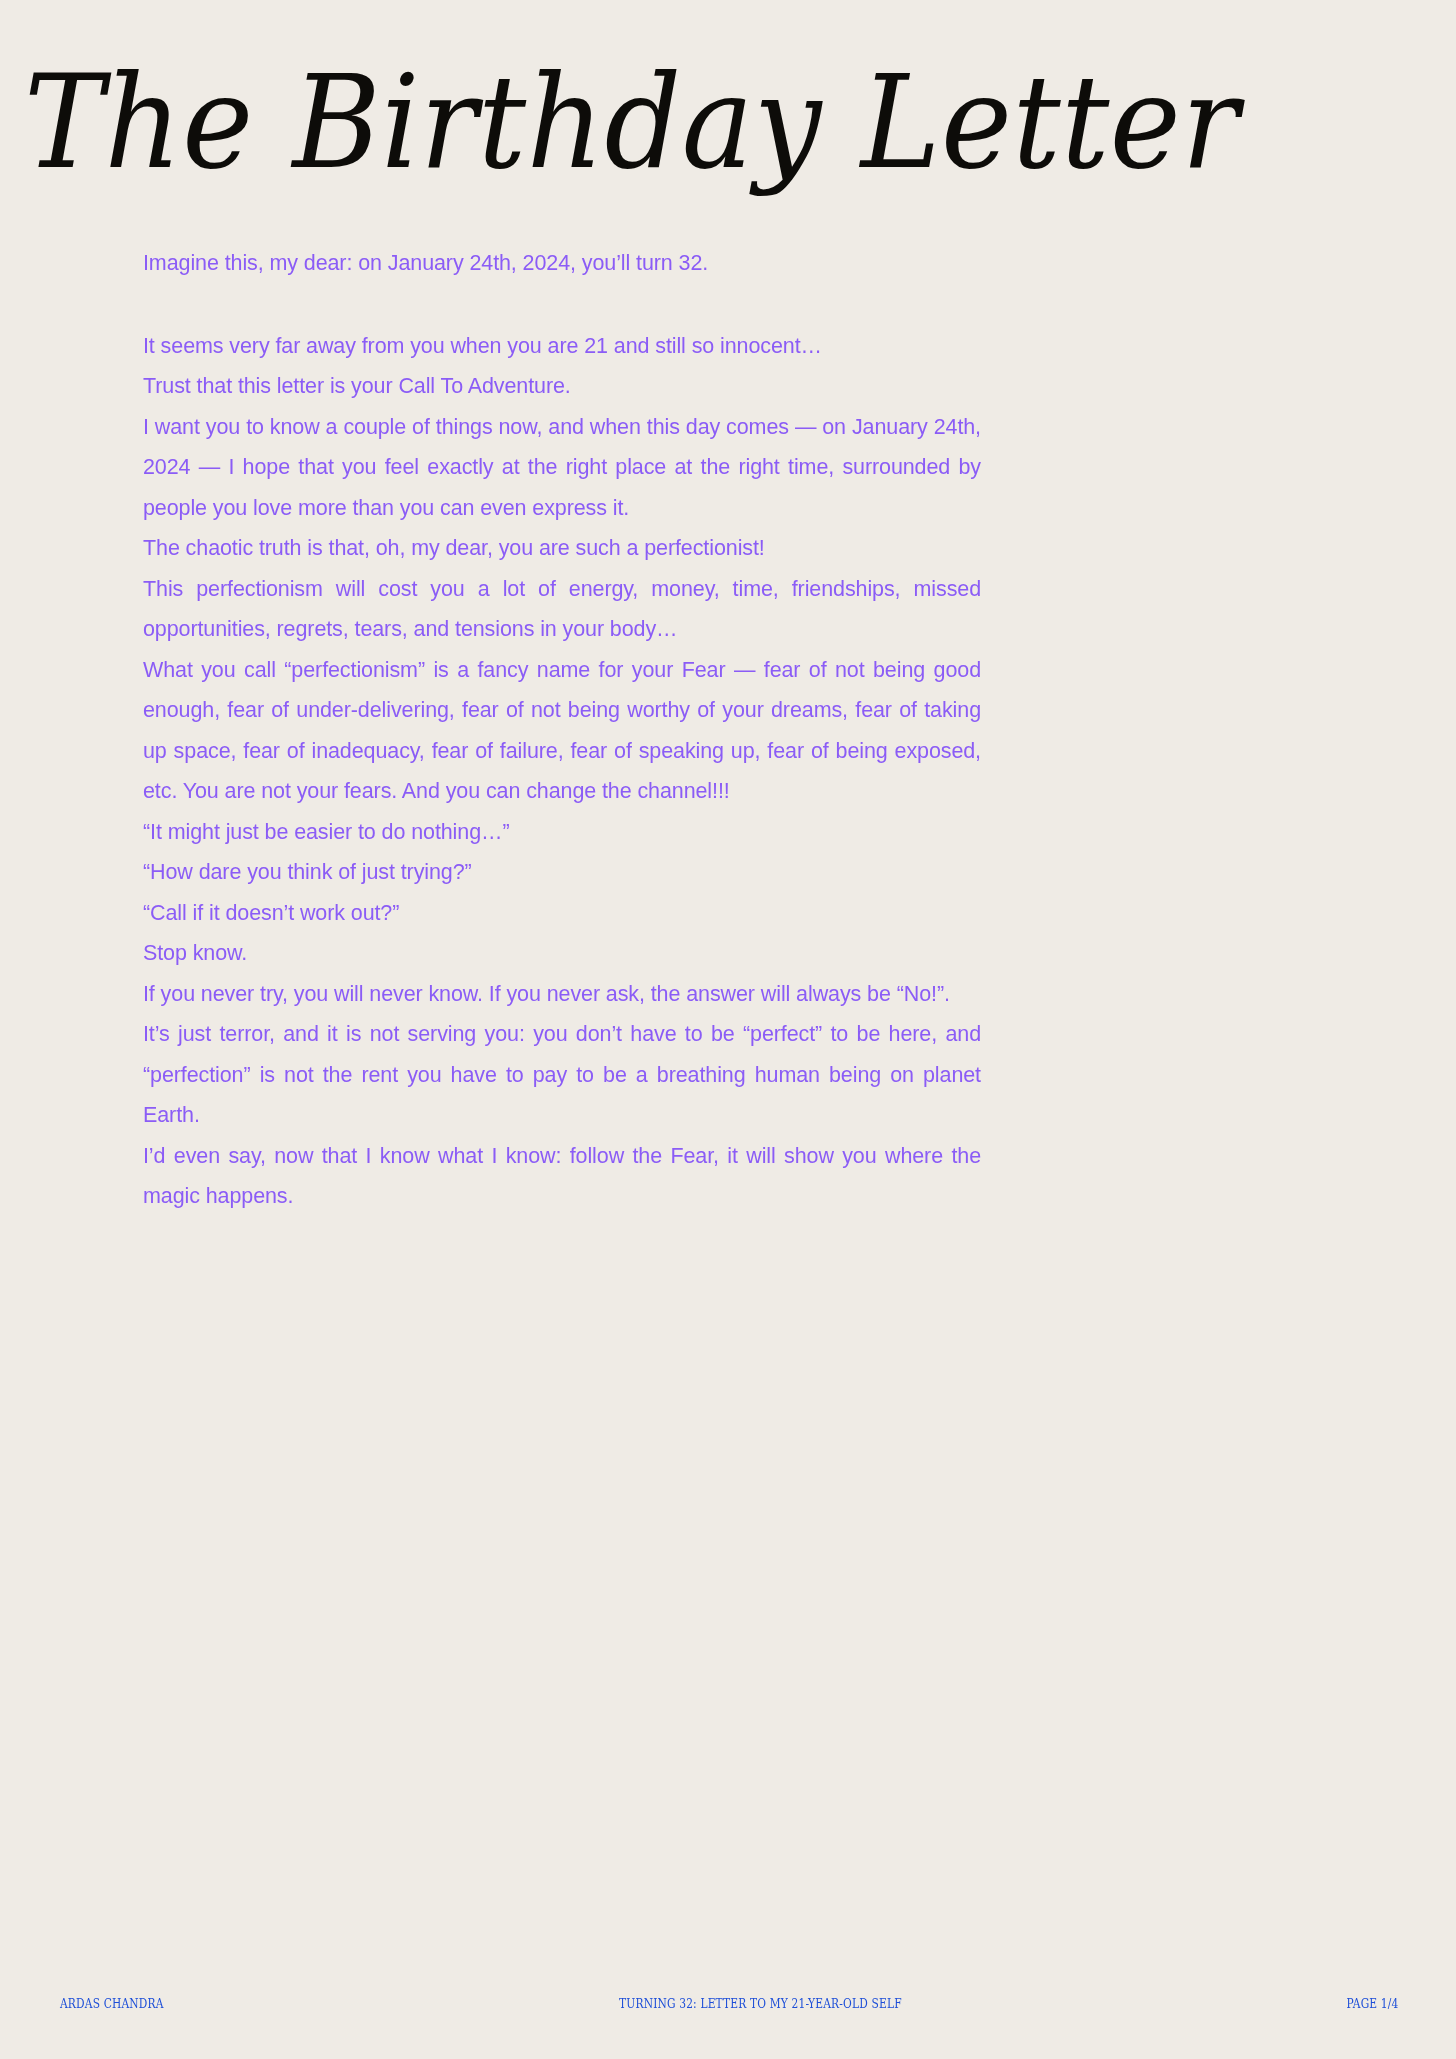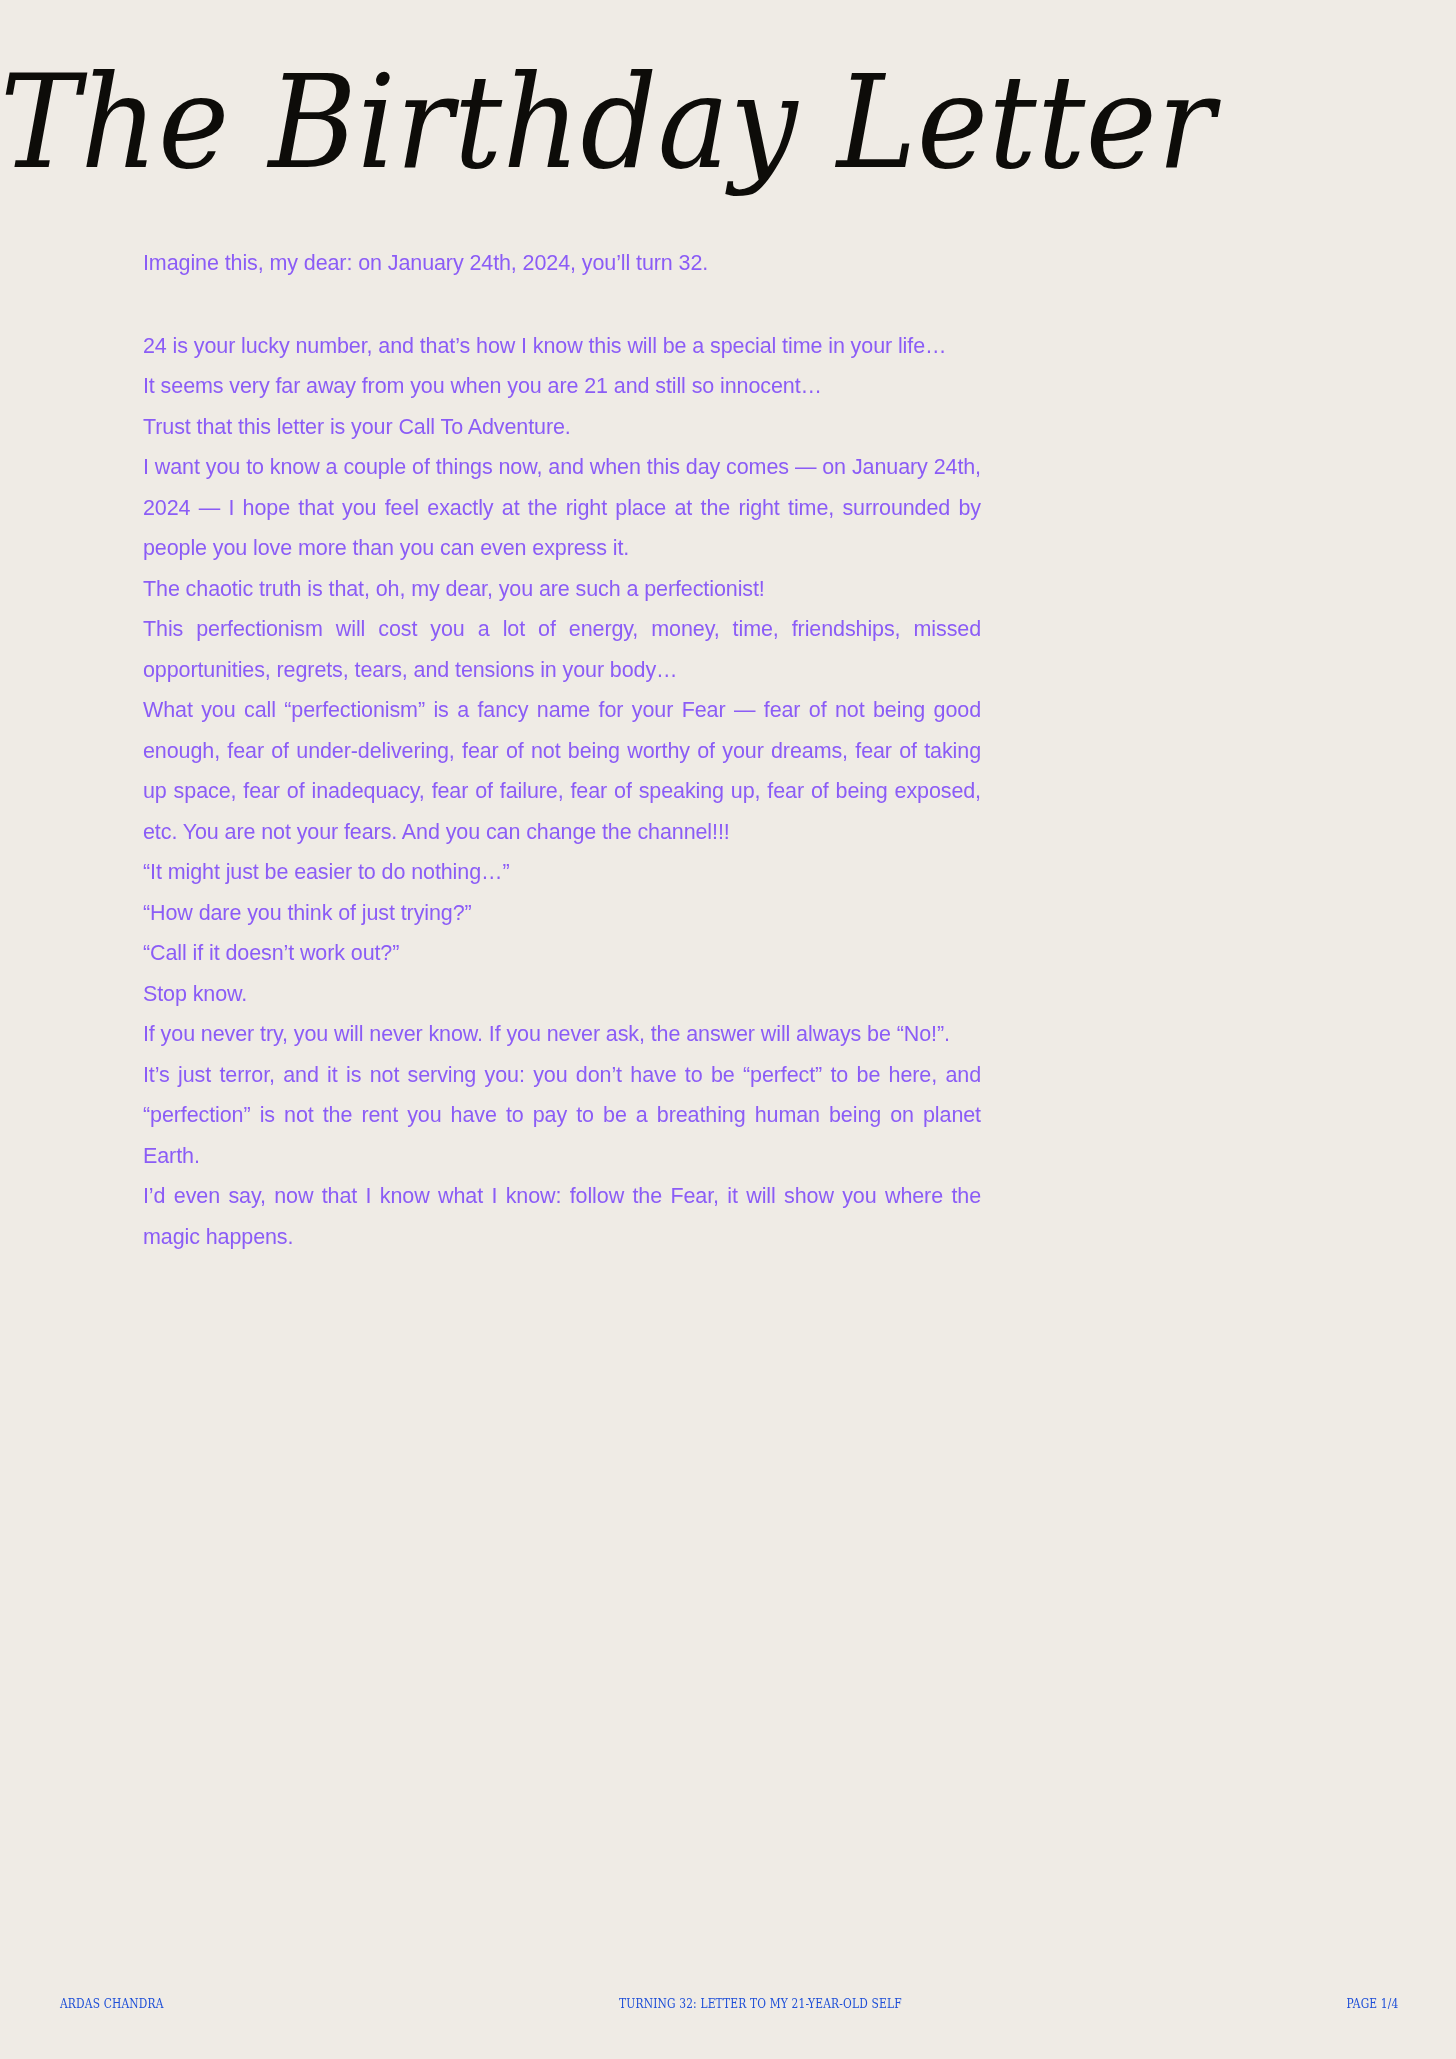--- a/index.html
+++ b/index.html
@@ -23,20 +23,21 @@
     box-sizing: border-box;
   }
 
   
   .title-wrap {
     position: absolute;
     top: 58px;
     left: 0;
     width: 1163px;
     text-align: center;
+    padding-left: 24px;
   }
   .doc-title {
     font-family: "DejaVu Serif", "Liberation Serif", serif;
     font-style: italic;
     font-weight: 400;
     font-size: 120px;
     line-height: 1.0;
     letter-spacing: 0.5px;
     color: #0d0c09;
     margin: 0;
@@ -97,21 +98,20 @@
 
 <div class="page">
 
   <div class="title-wrap">
     <h1 class="doc-title">The Birthday Letter</h1>
   </div>
 
   <div class="letter-body">
     <p class="para lead single">Imagine this, my dear: on January 24th, 2024, you’ll turn 32.</p>
 
-    <p class="para single">24 is your lucky number, and that’s how I know this will be a special time in your life…</p>
     <p class="para single">It seems very far away from you when you are 21 and still so innocent…</p>
     <p class="para single">Trust that this letter is your Call To Adventure.</p>
     <p class="para">I want you to know a couple of things now, and when this day comes — on January 24th, 2024 — I hope that you feel exactly at the right place at the right time, surrounded by people you love more than you can even express it.</p>
     <p class="para single">The chaotic truth is that, oh, my dear, you are such a perfectionist!</p>
     <p class="para">This perfectionism will cost you a lot of energy, money, time, friendships, missed opportunities, regrets, tears, and tensions in your body…</p>
     <p class="para">What you call “perfectionism” is a fancy name for your Fear — fear of not being good enough, fear of under-delivering, fear of not being worthy of your dreams, fear of taking up space, fear of inadequacy, fear of failure, fear of speaking up, fear of being exposed, etc. You are not your fears. And you can change the channel!!!</p>
     <p class="para single">“It might just be easier to do nothing…”</p>
     <p class="para single">“How dare you think of just trying?”</p>
     <p class="para single">“Call if it doesn’t work out?”</p>
     <p class="para single">Stop know.</p>

